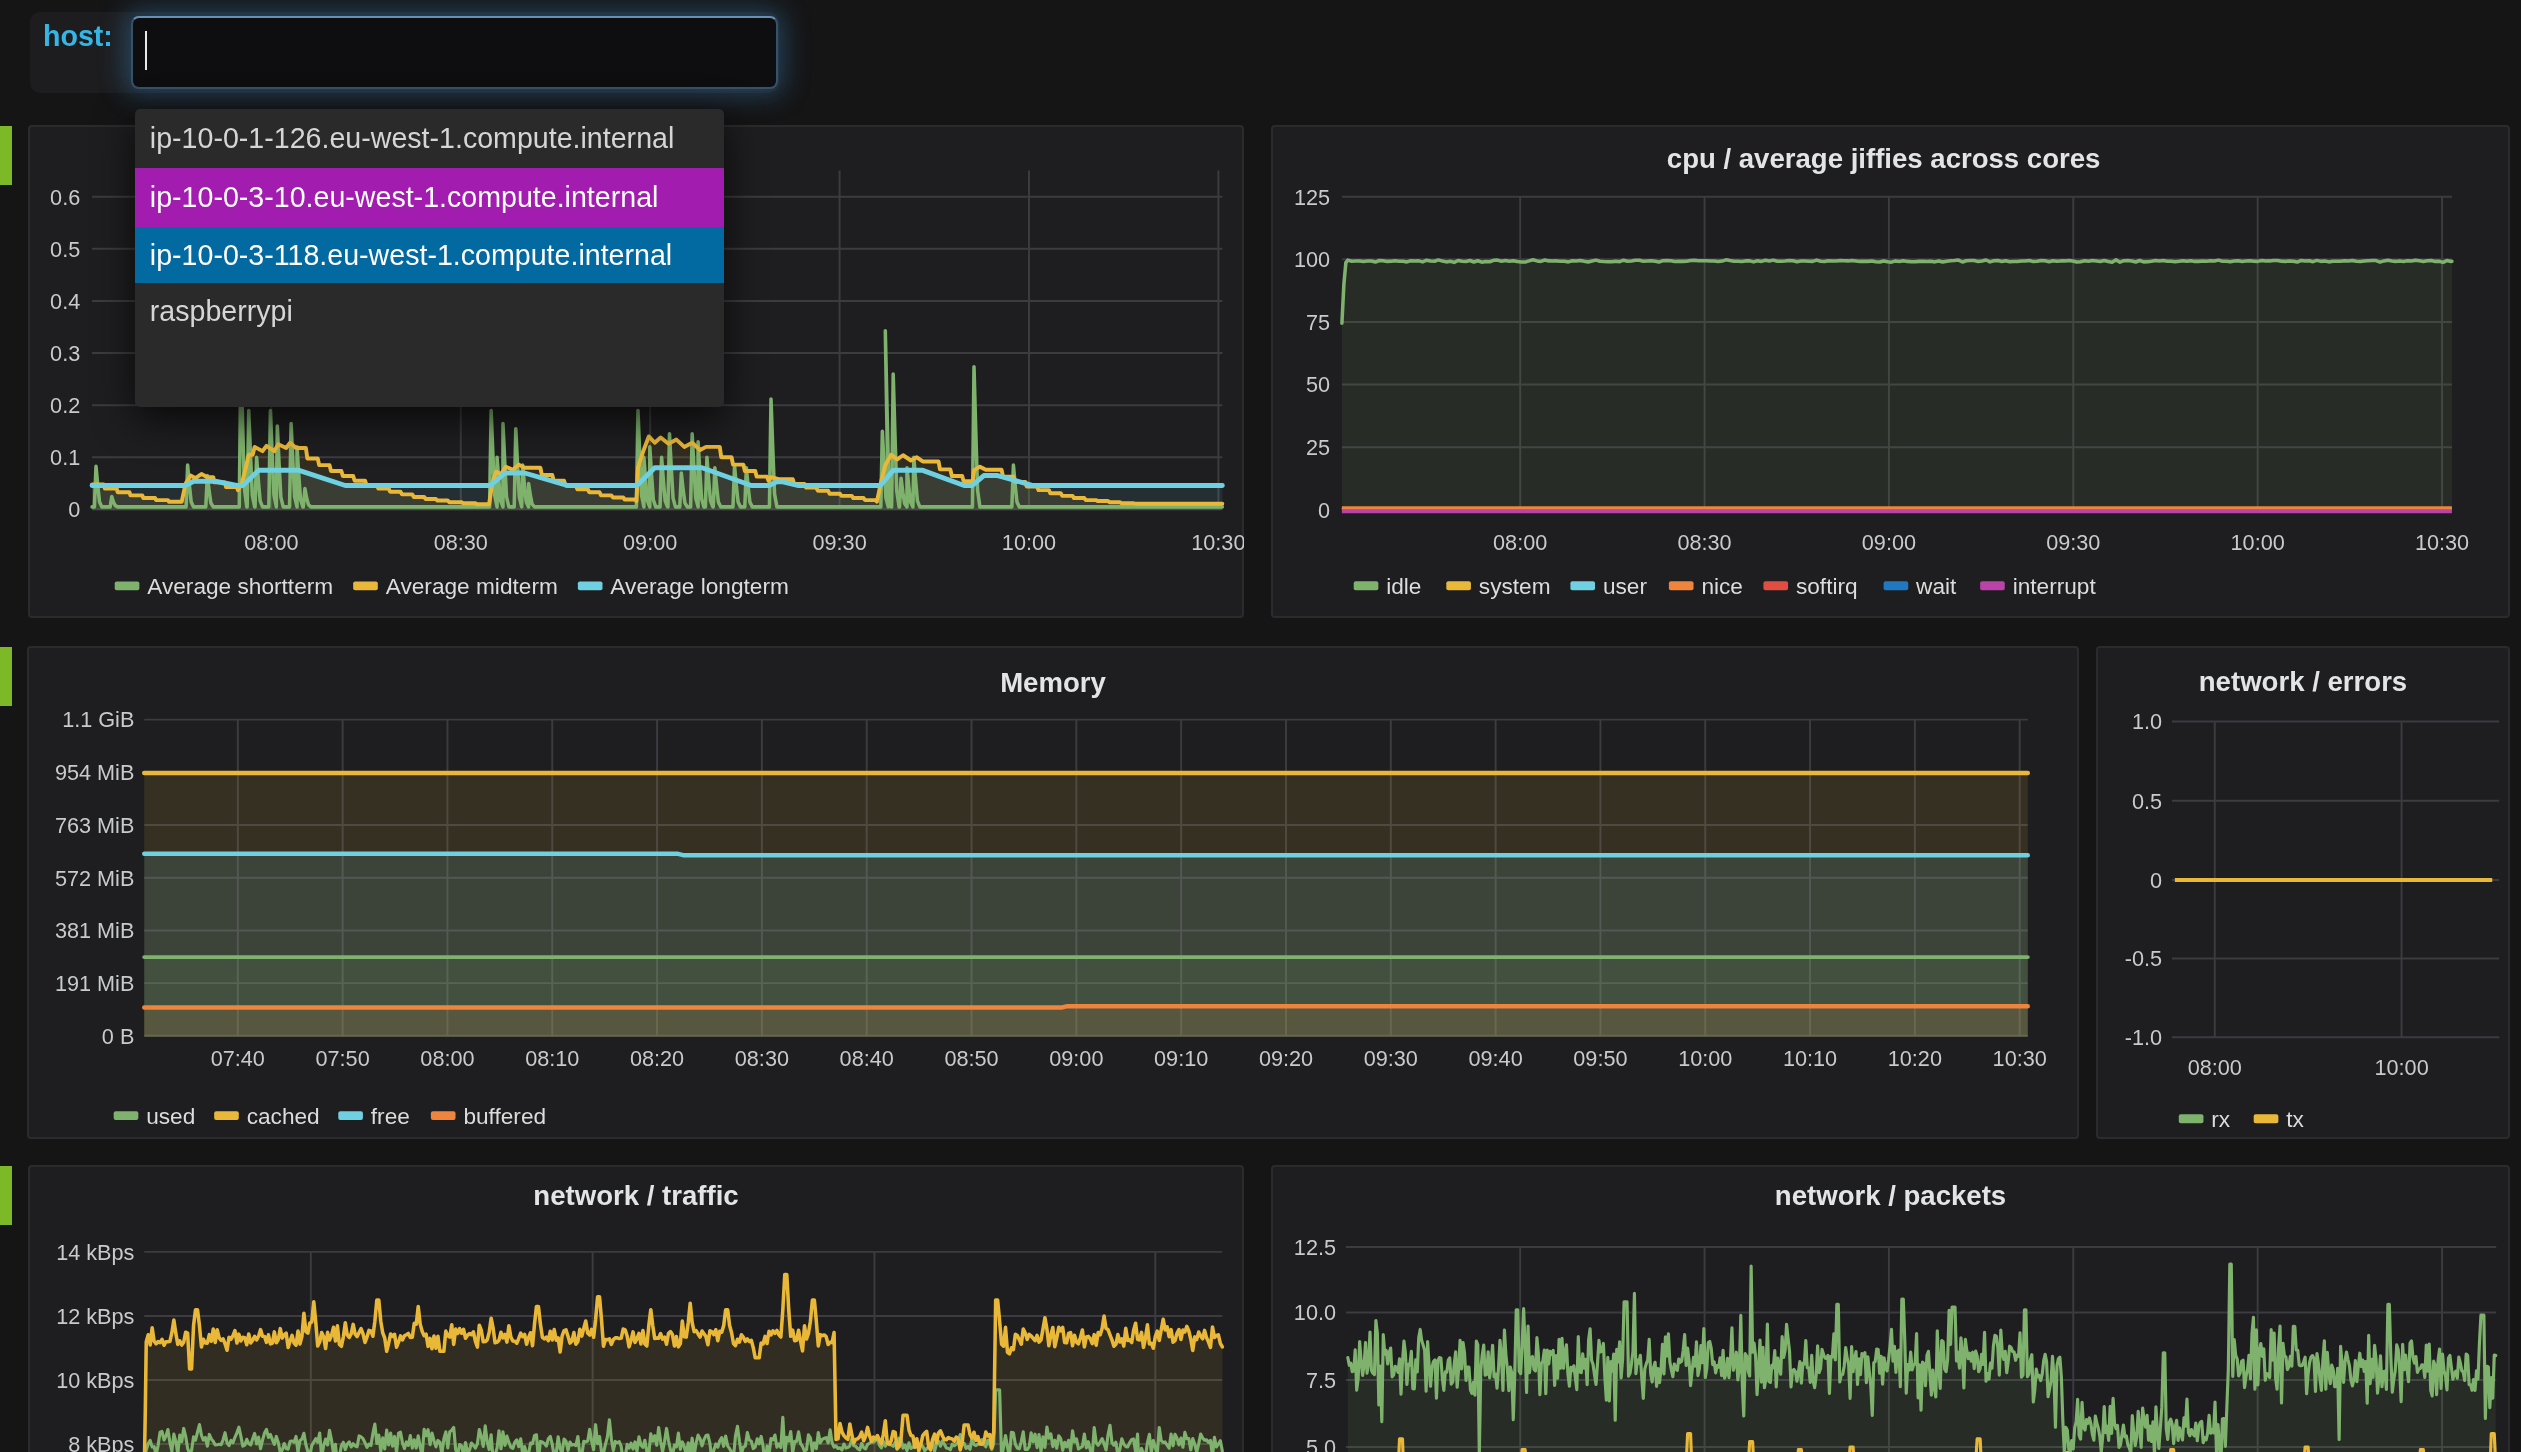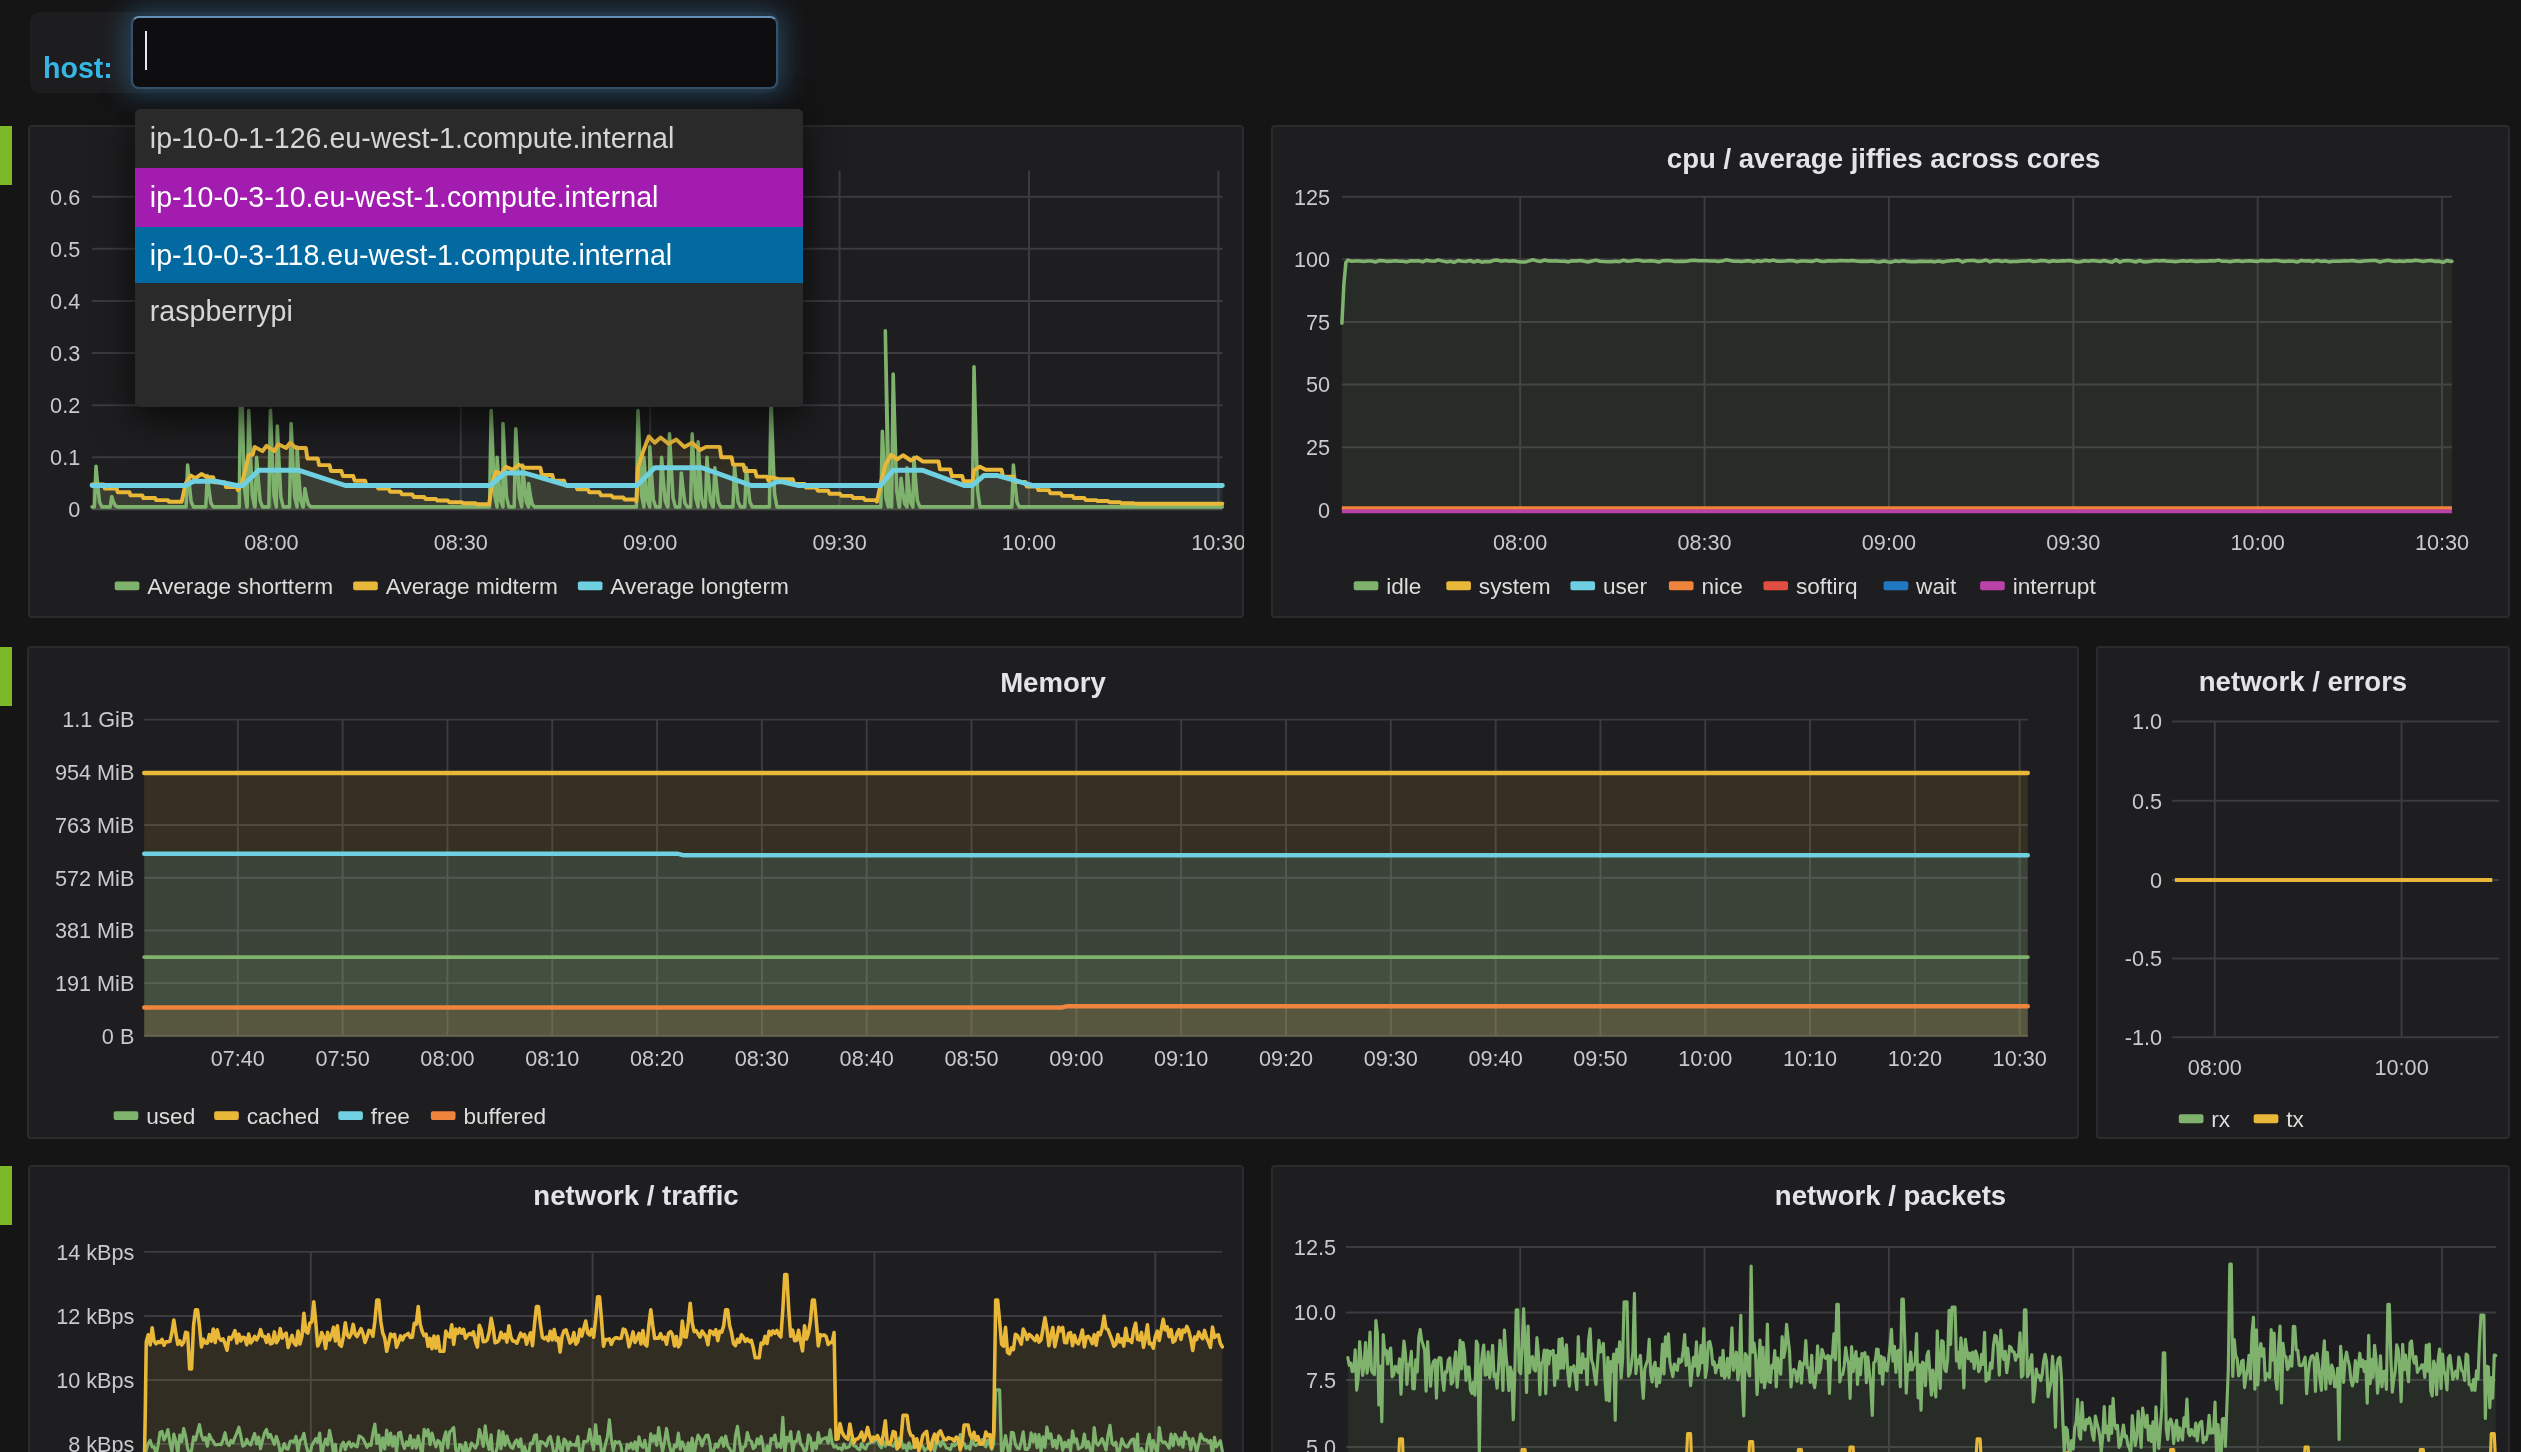--- a/index.html
+++ b/index.html
@@ -1,23 +1,23 @@
 <!DOCTYPE html>
 <html><head><meta charset="utf-8"><style>
 *{margin:0;padding:0;box-sizing:border-box}
 html,body{width:2522px;height:1452px;overflow:hidden;background:#151516;font-family:"Liberation Sans",sans-serif}
 #page{position:relative;width:2522px;height:1452px;background:#151516}
 .panel{position:absolute;background:#1e1e20;border:2px solid #2b2b2e;border-radius:3.9px}
 .panel svg{position:absolute;left:-2px;top:-2px}
 .tab{position:absolute;left:0;width:11.8px;height:59px;background:#7db926}
 #varbox{position:absolute;left:29.6px;top:11.8px;width:749px;height:81px;background:#1d1d1f;border-radius:9.9px}
-#hostlbl{position:absolute;left:43px;top:52px;font-size:28.6px;font-weight:bold;color:#35b6e5}
+#hostlbl{position:absolute;left:43px;top:20px;font-size:28.6px;font-weight:bold;color:#35b6e5}
 #hostinput{position:absolute;left:131px;top:15.8px;width:647px;height:73px;background:#0e0e10;border:2px solid rgba(92,150,196,0.5);border-top-color:rgba(125,178,218,0.8);border-radius:7.9px;box-shadow:0 0 25.6px 5.9px rgba(60,140,200,0.38)}
 #caret{position:absolute;left:145px;top:30.5px;width:2px;height:39px;background:#e8e8e8}
-#dropdown{position:absolute;left:135px;top:109px;width:668px;height:298px;background:#2a2a2b;border-radius:5px;box-shadow:0 11.8px 39px rgba(0,0,0,0.7);z-index:10}
+#dropdown{position:absolute;left:135px;top:109px;width:589px;height:298px;background:#2a2a2b;border-radius:5px;box-shadow:0 11.8px 39px rgba(0,0,0,0.7);z-index:10}
 .dd-item{padding-left:14.8px;font-size:28.6px;color:#d5d5d5;white-space:nowrap}
 .dd-item.sel{background:#a21caf;color:#fff}
 .dd-item.hov{background:#0369a1;color:#fff}
 </style></head>
 <body>
 <div id="page">
 <div class="tab" style="top:126px"></div>
 <div class="tab" style="top:647px"></div>
 <div class="tab" style="top:1166px"></div>
 

